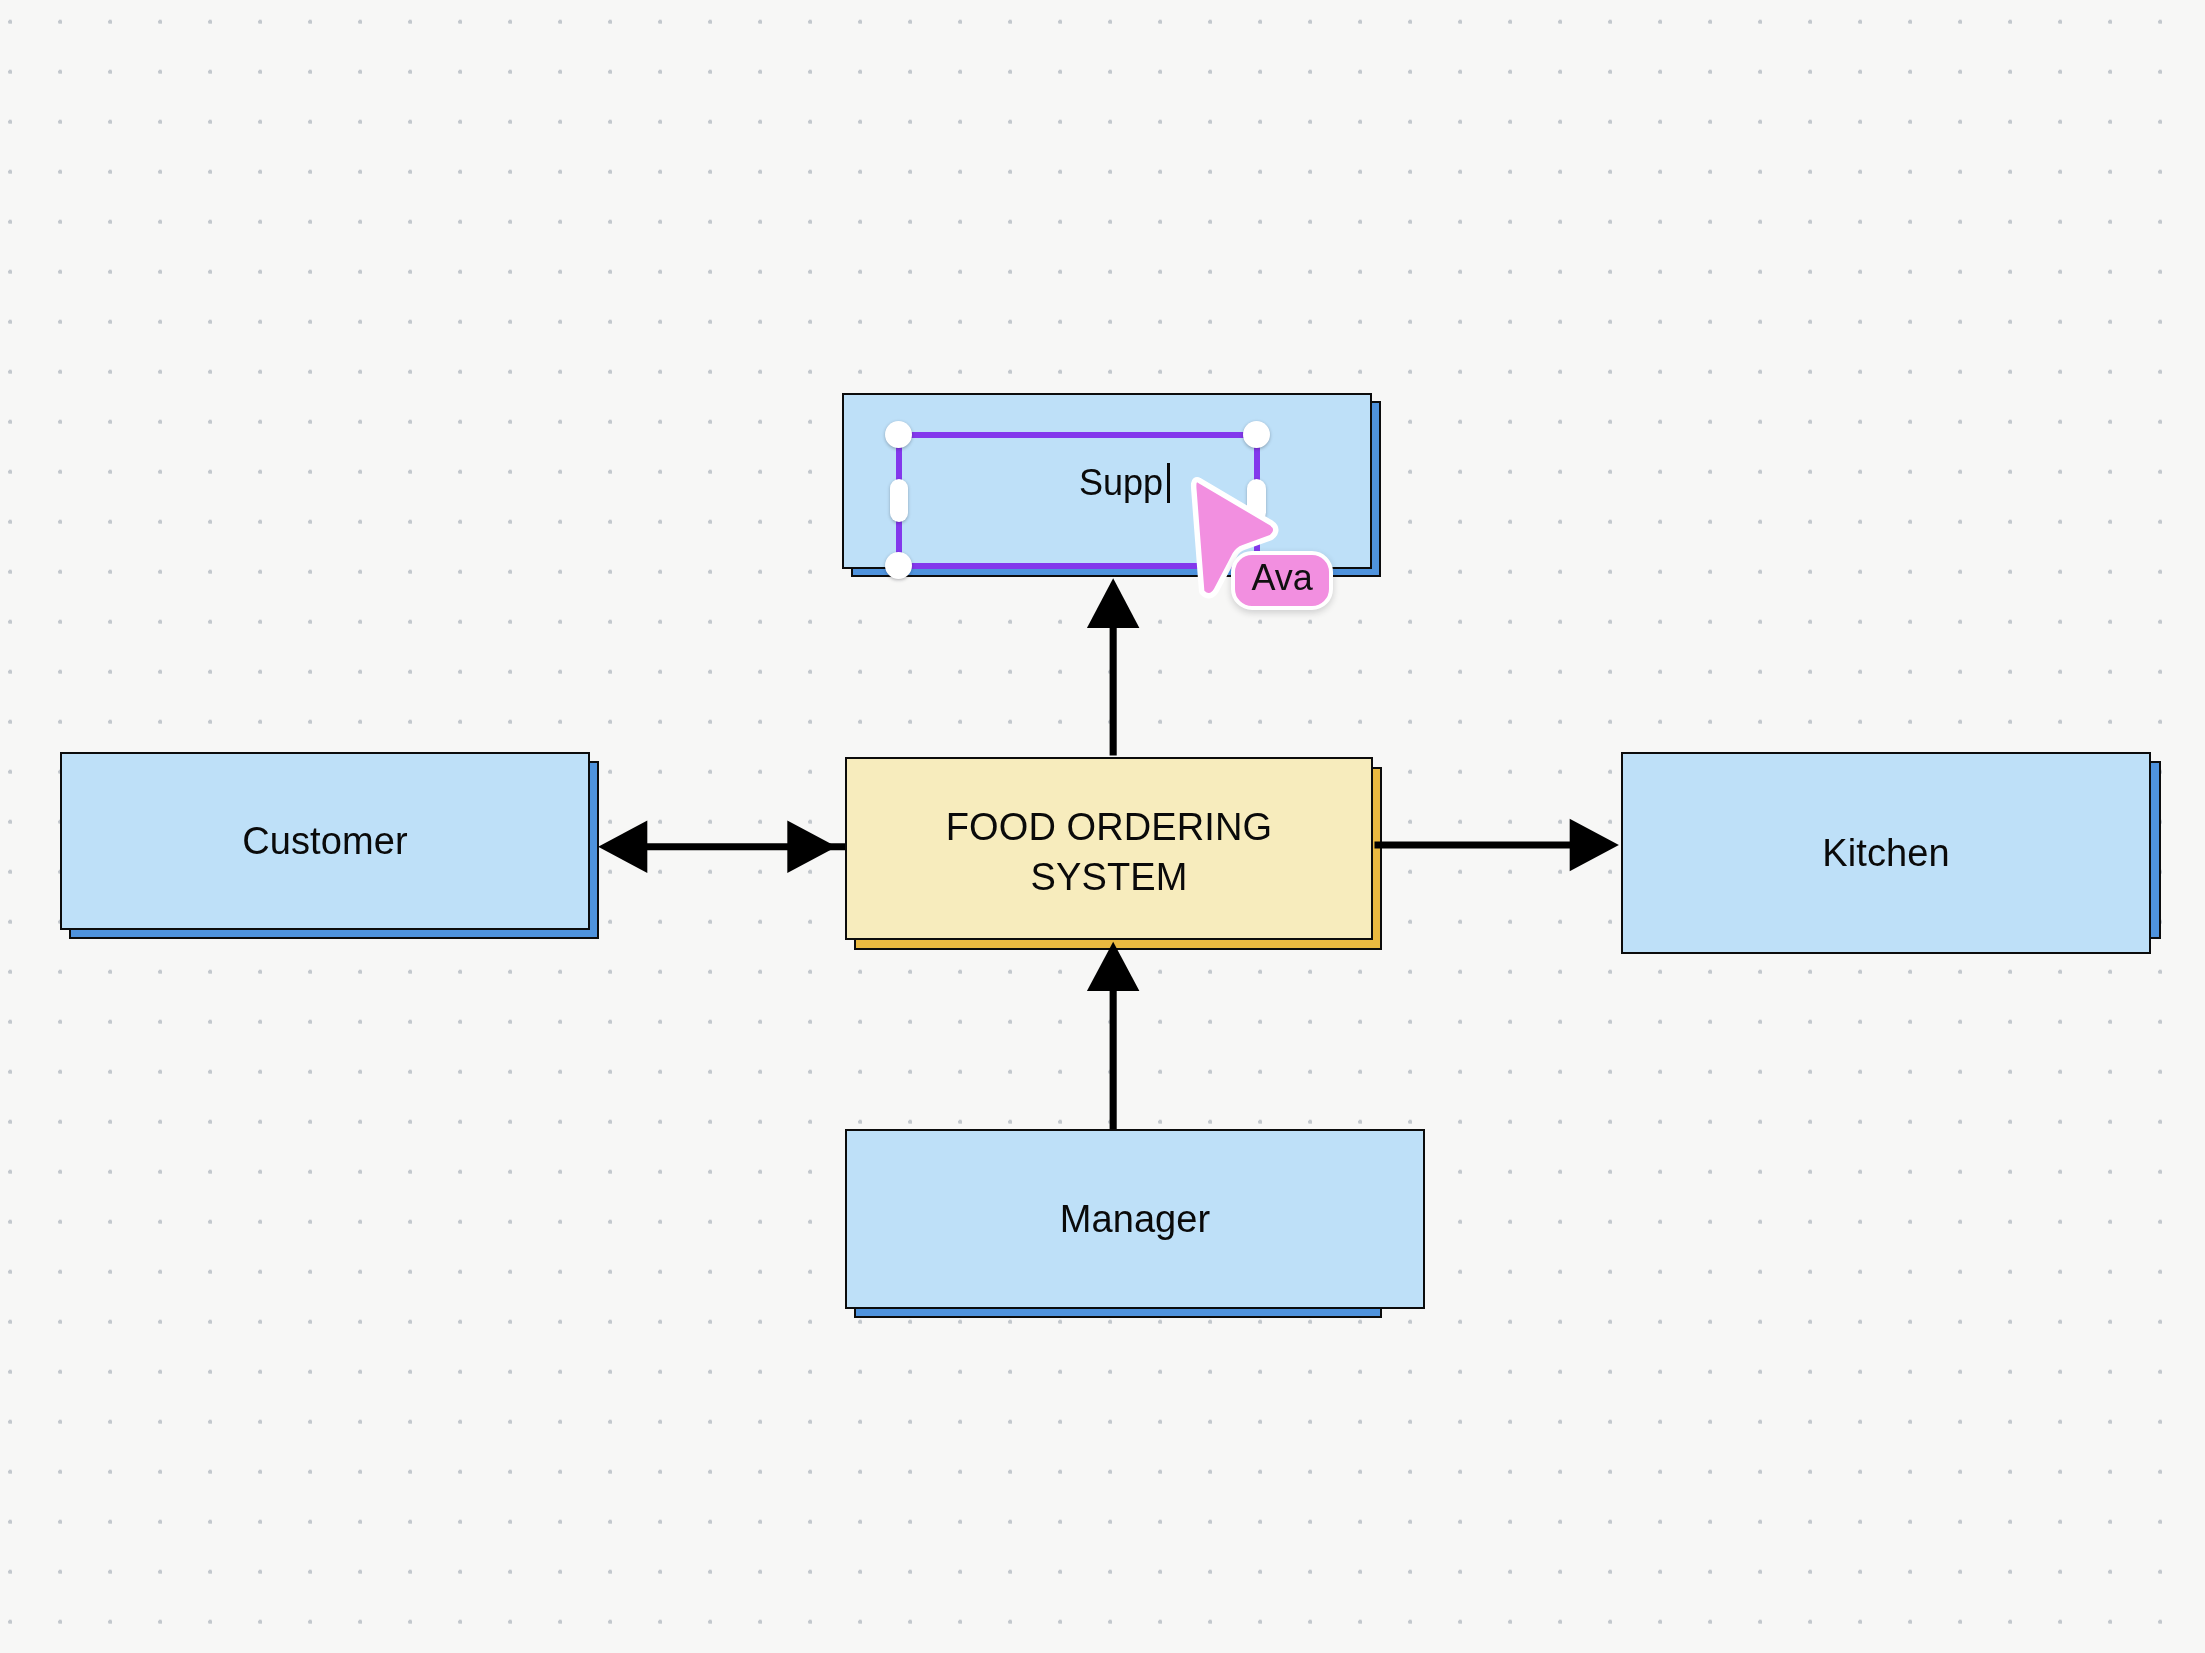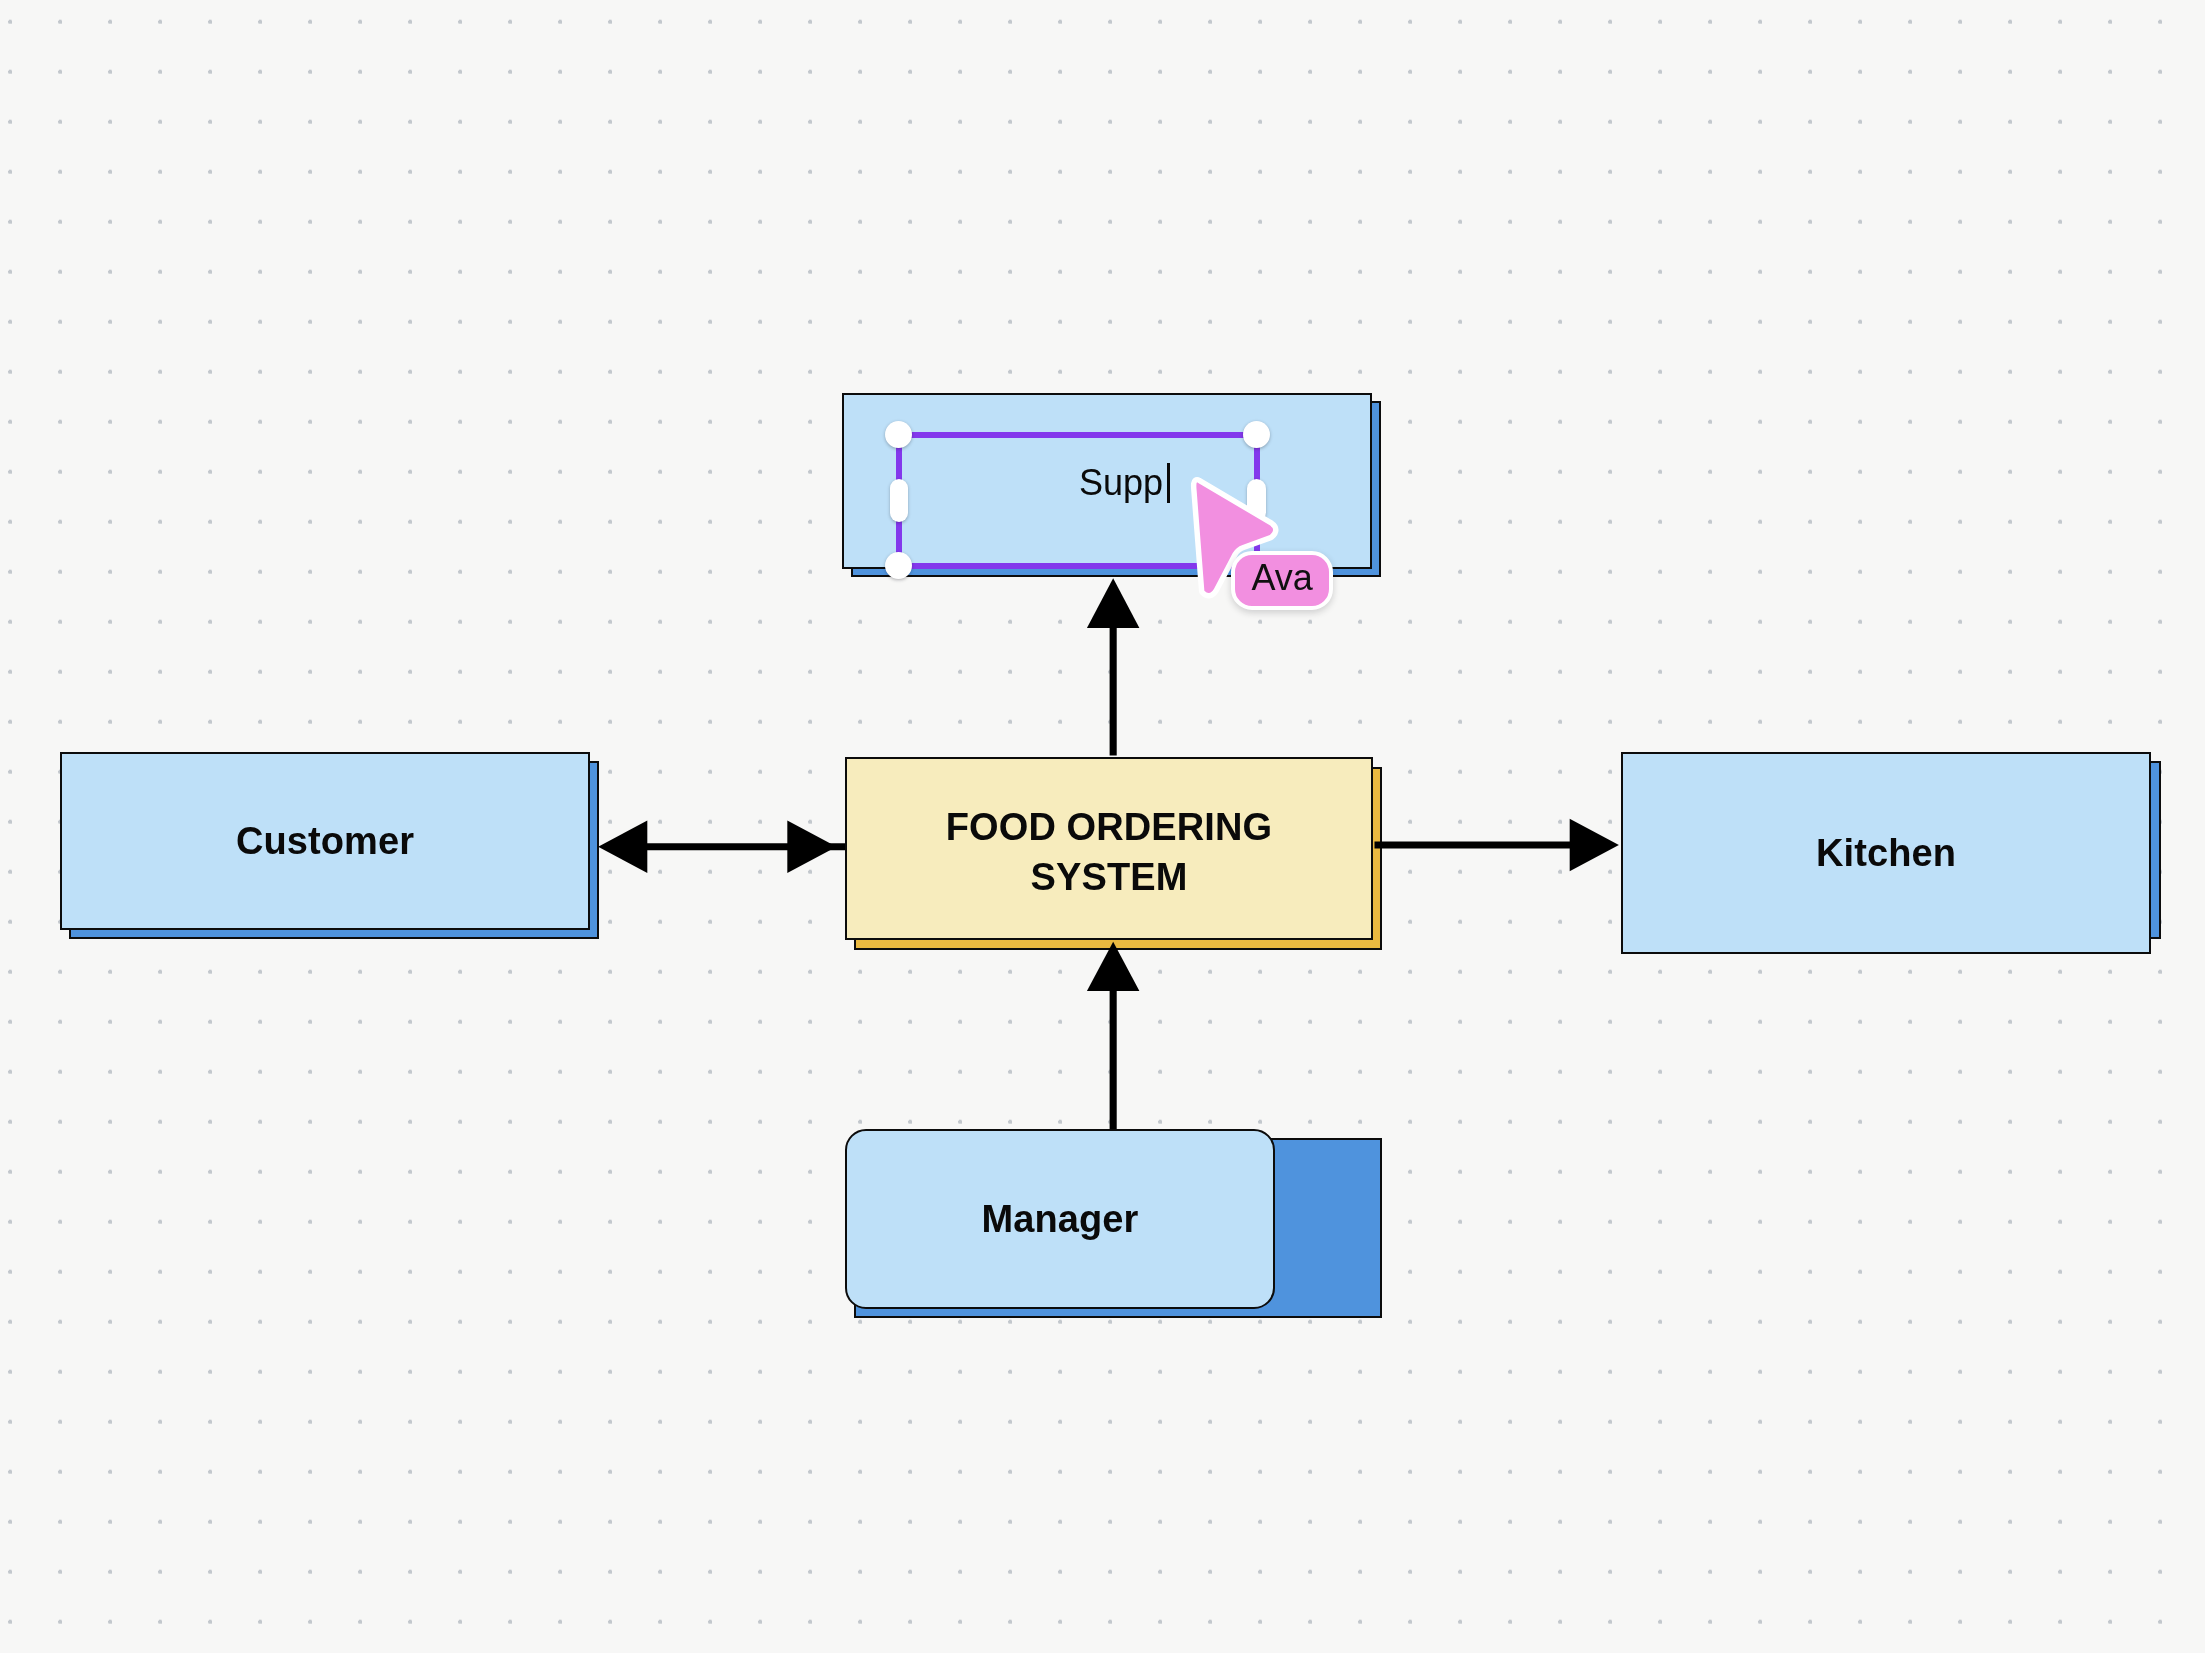--- a/index.html
+++ b/index.html
@@ -40,21 +40,21 @@
     color: #0a0a0a;
     z-index: 20;
   }
   .node-shadow {
     position: absolute;
     box-sizing: border-box;
     border: 2.2px solid #0c0c0c;
     z-index: 10;
   }
   .node-label {
-    font-weight: 700;
+    font-weight: 400;
     letter-spacing: 0.1px;
     line-height: 1.32;
     white-space: pre-line;
   }
 
   .fill-blue   { background: #bee0f8; }
   .shadow-blue { background: #4f93dd; }
   .fill-cream  { background: #f7ecbd; }
   .shadow-gold { background: #eab940; }
 
@@ -169,21 +169,21 @@
 <div class="node fill-blue" style="left:60px; top:752px; width:530px; height:178px;">
   <span class="node-label" style="font-size:38px;">Customer</span>
 </div>
 
 <div class="node-shadow shadow-blue" style="left:1631px; top:761px; width:530px; height:178px;"></div>
 <div class="node fill-blue" style="left:1621px; top:752px; width:530px; height:202px;">
   <span class="node-label" style="font-size:38px;">Kitchen</span>
 </div>
 
 <div class="node-shadow shadow-blue" style="left:854px; top:1138px; width:528px; height:180px;"></div>
-<div class="node fill-blue" style="left:845px; top:1129px; width:430px; height:180px;border-radius:21px;">
+<div class="node fill-blue" style="left:845px; top:1129px; width:580px; height:180px;">
   <span class="node-label" style="font-size:38px;">Manager</span>
 </div>
 
 <div id="selection-overlay" style="left:899px; top:435px; width:358px; height:131px;">
 
   <div class="sel-line" style="left:0px;   top:-2.7px;  width:358px; height:6px;"></div>
   <div class="sel-line" style="left:0px;   top:128px; width:358px; height:6px;"></div>
   <div class="sel-line" style="left:-2.7px;  top:0px;   width:6px;  height:131px;"></div>
   <div class="sel-line" style="left:355px; top:0px;   width:6px;  height:131px;"></div>
 

